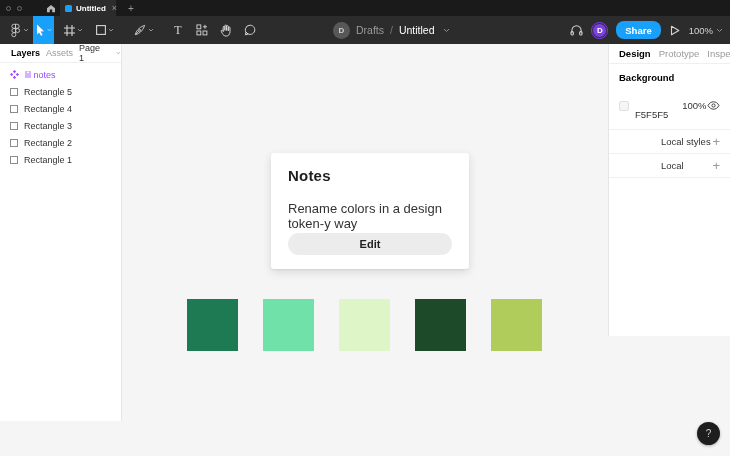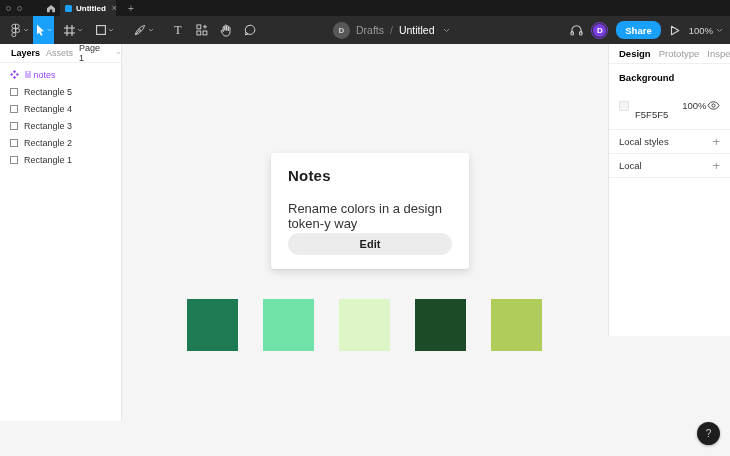--- a/index.html
+++ b/index.html
@@ -56,21 +56,21 @@
   .rp-tab { font-size:9.5px; color:#9a9a9a; }
   .rp-tab.active { color:#000; font-weight:bold; }
   .rp-section { padding:8px 10px 9px 10px; border-bottom:1px solid #efefef; }
   .rp-title { font-size:9.5px; font-weight:bold; color:#000; }
   .bg-row { margin-top:8px; display:flex; align-items:center; }
   .swatch-chip { width:10px; height:10px; border:1px solid #e0e0e0; border-radius:2px; margin-right:6px; }
   .hexval { font-size:9.5px; color:#333;margin-top:18px; }
   .opval { font-size:9.5px; color:#333; margin-left:14px; }
   .bg-row .eye { margin-left:auto; }
   .rp-collapsed { height:24px; display:flex; align-items:center; padding:0 10px; border-bottom:1px solid #efefef; }
-  .rp-collapsed .rp-label { font-size:9.5px; color:#333; }
+  .rp-collapsed .rp-label { font-size:9.5px; color:#333;margin-left:42px; }
   .plus-btn { margin-left:auto; color:#9a9a9a; font-size:13px; font-weight:300; line-height:10px; }
 
   
   .notes-card { position:absolute; left:149px; top:109px; width:198px; height:116px; background:#ffffff; border-radius:3px; box-shadow:0 3px 10px rgba(0,0,0,0.12), 0 1px 2px rgba(0,0,0,0.06); padding:14px 17px; }
   .notes-title { font-size:15px; font-weight:bold; color:#1e1e1e; letter-spacing:0.2px; }
   .notes-body { margin-top:17px; font-size:13px; color:#333; }
   .edit-btn { position:absolute; left:17px; bottom:14px; width:164px; height:22px; background:#ececec; border:none; border-radius:11px; font-size:11px; font-weight:bold; color:#1e1e1e; display:flex; align-items:center; justify-content:center; font-family:"Liberation Sans", sans-serif; }
   .sq { position:absolute; top:255px; width:51px; height:52px; }
 
   

